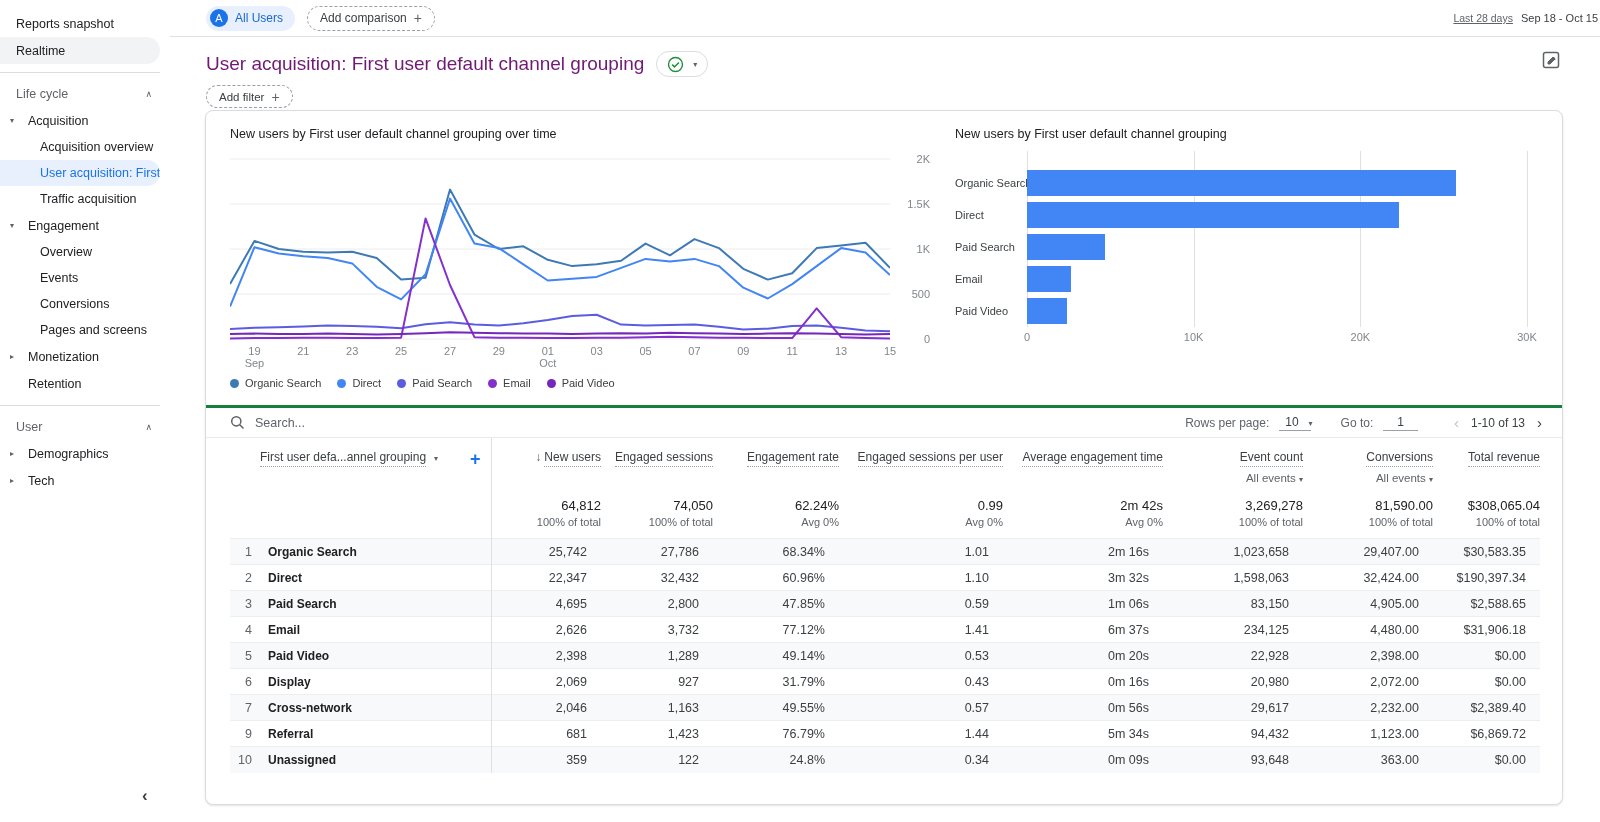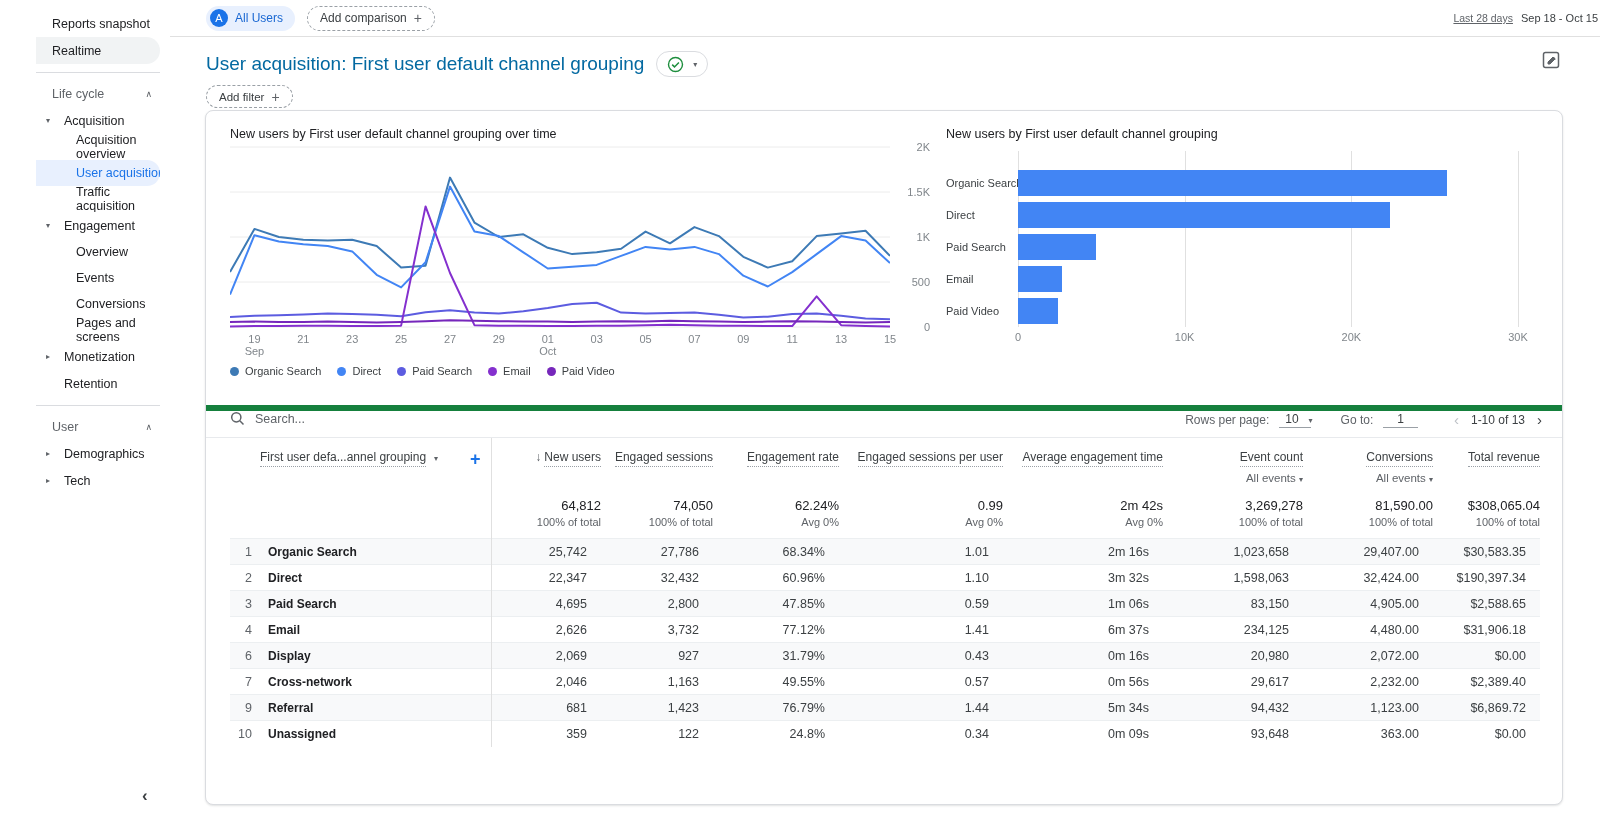--- a/index.html
+++ b/index.html
@@ -1,20 +1,20 @@
 <!DOCTYPE html>
 <html><head>
 <meta charset="utf-8">
 <style>
   * { box-sizing: border-box; margin: 0; padding: 0; }
   html,body { width:1600px; height:822px; overflow:hidden; }
   body { font-family:"Liberation Sans", sans-serif; color:#202124; background:#fff; position:relative; font-size:12.5px; }
 
   
-  .sidebar { position:absolute; left:0; top:0; width:170px; height:822px; background:#fff; padding-top:10px;padding-left:36px; }
+  .sidebar { position:absolute; left:0; top:0; width:170px; height:822px; background:#fff; padding-top:10px; }
   .side-item { height:27px; display:flex; align-items:center; padding-left:16px; margin-right:10px;
                border-radius:0 14px 14px 0; cursor:pointer; color:#202124; white-space:nowrap; }
   .side-item.graypill { background:#f1f3f4; }
   .side-item.selected { background:#e8f0fe; color:#1a73e8; }
   .side-divider { border-top:1px solid #dadce0; margin:8px 10px 8px 0; }
   .side-section-title { height:26px; display:flex; align-items:center; justify-content:space-between;
                         padding:0 18px 0 16px; color:#5f6368; cursor:pointer; }
   .side-group { height:27px; display:flex; align-items:center; padding-left:10px; margin-right:10px;
                 border-radius:0 14px 14px 0; cursor:pointer; }
   .side-caret { width:18px; font-size:8px; color:#5f6368; }
@@ -31,60 +31,60 @@
             display:flex; align-items:center; justify-content:center; margin-right:7px; }
   .aud-label { color:#1967d2; font-size:12px; }
   .dash-pill { display:flex; align-items:center; border:1px dashed #9aa0a6; border-radius:13px; height:25px;
                padding:0 12px; margin-left:12px; color:#3c4043; font-size:12px; cursor:pointer; gap:7px; }
   .plus { color:#5f6368; font-size:14px; }
   .dates { margin-left:auto; display:flex; align-items:baseline; gap:8px; white-space:nowrap; }
   .date-preset { font-size:10.5px; color:#5f6368;text-decoration:underline; }
   .date-range { font-size:11px; color:#3c4043; }
 
   .title-row { display:flex; align-items:center; padding:14px 0 6px 36px; }
-  .page-title { font-size:19px; font-weight:400; color:#0369a1; }
+  .page-title { font-size:19px; font-weight:400; color:#701a75; }
   .check-pill { display:flex; align-items:center; gap:9px; border:1px solid #dadce0; border-radius:14px;
                 height:26px; padding:0 10px; margin-left:12px; cursor:pointer; }
   .caret-down { font-size:8px; color:#5f6368; }
   .filter-row { padding:2px 0 0 36px; }
   .filter-row .dash-pill { margin-left:0; display:inline-flex; height:23px; font-size:11.5px; }
   .customize-btn { position:absolute; top:50px; right:38px; cursor:pointer; }
 
   
   .card { position:absolute; left:205px; top:110px; width:1358px; height:695px; background:#fff;
           border:1px solid #dadce0; border-radius:8px; box-shadow:0 1px 2px rgba(60,64,67,.15); overflow:hidden; }
   .charts-row { display:flex; height:294px; padding:16px 24px 0 24px; }
   .chart-title { font-size:12.5px; color:#202124; }
 
   
   .linechart-section { width:700px; }
-  .lc-wrap { position:relative; width:700px; height:216px; margin-top:0; }
+  .lc-wrap { position:relative; width:700px; height:216px; margin-top:12px; }
   .lc-svg { position:absolute; left:0; top:0; }
   .lc-ylabel { position:absolute; left:668px; width:32px; text-align:right; font-size:11px; color:#80868b; }
   .lc-xtick { position:absolute; top:192px; transform:translateX(-50%); text-align:center; font-size:11px; color:#80868b; line-height:12px; }
   .legend { display:flex; align-items:center; gap:16px; margin-top:8px; }
   .legend-item { display:flex; align-items:center; gap:6px; font-size:11px; color:#3c4043; }
   .legend-dot { width:9px; height:9px; border-radius:50%; }
 
   
-  .barchart-section { margin-left:16px; width:582px; }
+  .barchart-section { margin-left:25px; width:582px; }
   .barchart-flex { display:flex; margin-top:26px; position:relative; }
   .bar-labels { width:72px; }
   .bar-label { height:32px; display:flex; align-items:center; font-size:11px; color:#3c4043; white-space:nowrap; }
   .bar-plot { position:relative; width:500px; }
   .bar-grid { position:absolute; left:0; top:-16px; bottom:0; width:100%; }
   .bar-vline { position:absolute; top:0; bottom:0; width:1px; background:#e0e0e0; }
   .bar-row { height:32px; display:flex; align-items:center; position:relative; }
   .bar { height:26px; }
   .bar-ticks-row { position:relative; margin-left:72px; width:500px; height:16px; margin-top:4px; }
   .bar-xtick { position:absolute; transform:translateX(-50%); font-size:11px; color:#80868b; }
 
   
-  .table-toolbar { height:33px; border-top:6px solid #15803d; border-bottom:1px solid #e8eaed;
-                   display:flex; align-items:flex-start; padding:0 14px 0 24px; }
+  .table-toolbar { height:33px; border-top:3px solid #15803d; border-bottom:1px solid #e8eaed;
+                   display:flex; align-items:center; padding:0 14px 0 24px; }
   .search-box { display:flex; align-items:center; gap:10px; flex:1; }
   .search-input { border:none; outline:none; font-size:12.5px; color:#202124; width:300px; font-family:"Liberation Sans",sans-serif; }
   .search-input::placeholder { color:#5f6368; }
   .pager { display:flex; align-items:center; gap:6px; font-size:12px; color:#5f6368; }
   .pager-value { color:#3c4043; border-bottom:1px solid #9aa0a6; padding:0 12px 1px 6px; margin-left:4px; cursor:pointer; position:relative; }
   .pager-value .caret-down { position:absolute; right:-2px; top:4px; }
   .goto-value { color:#3c4043; border-bottom:1px solid #9aa0a6; padding:0 14px 1px 14px; margin-left:4px; cursor:text; }
   .pg-chevron { font-size:15px; padding:0 6px; cursor:pointer; color:#3c4043; }
   .pg-chevron.disabled { color:#bdc1c6; }
   .pager-range { color:#3c4043; }
@@ -464,20 +464,31 @@
     <td class="pad-r">2,626</td>
     <td class="pad-r">3,732</td>
     <td class="pad-r">77.12%</td>
     <td class="pad-r">1.41</td>
     <td class="pad-r">6m 37s</td>
     <td class="pad-r">234,125</td>
     <td class="pad-r">4,480.00</td>
     <td class="pad-r">$31,906.18</td>
   </tr>
 
+  <tr>
+    <td class="cell-dim col-dim"><span class="rownum">5</span><span class="channel">Paid Video</span></td>
+    <td class="pad-r">2,398</td>
+    <td class="pad-r">1,289</td>
+    <td class="pad-r">49.14%</td>
+    <td class="pad-r">0.53</td>
+    <td class="pad-r">0m 20s</td>
+    <td class="pad-r">22,928</td>
+    <td class="pad-r">2,398.00</td>
+    <td class="pad-r">$0.00</td>
+  </tr>
 
   <tr>
     <td class="cell-dim col-dim"><span class="rownum">6</span><span class="channel">Display</span></td>
     <td class="pad-r">2,069</td>
     <td class="pad-r">927</td>
     <td class="pad-r">31.79%</td>
     <td class="pad-r">0.43</td>
     <td class="pad-r">0m 16s</td>
     <td class="pad-r">20,980</td>
     <td class="pad-r">2,072.00</td>

